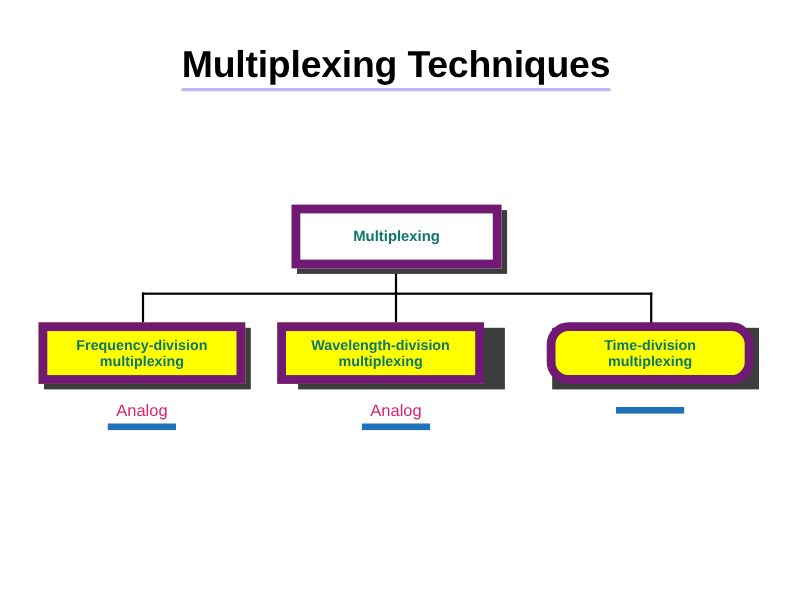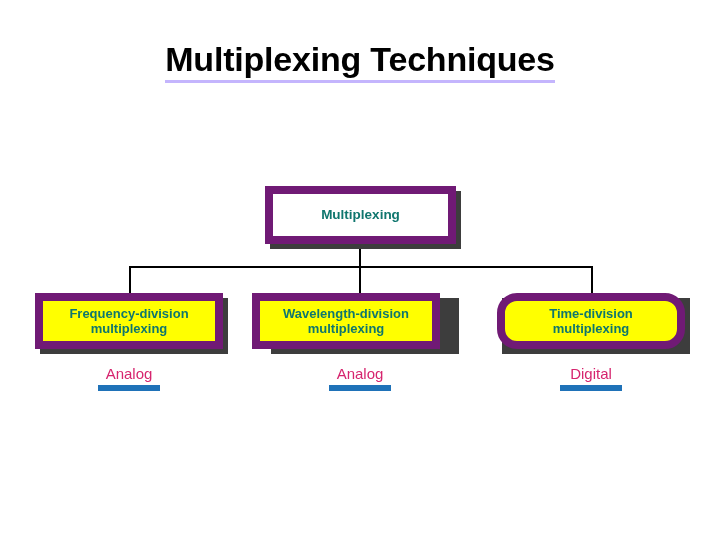--- a/index.html
+++ b/index.html
@@ -214,17 +214,16 @@
     <span class="signal-text">Analog</span>
     <span class="signal-bar"></span>
   </div>
 
   <div class="node-shadow leaf-shadow" id="box-tdm-shadow"></div>
   <div class="node-box leaf-box" id="box-tdm">
     <span class="box-label">Time-division
 multiplexing</span>
   </div>
   <div class="signal-caption" id="signal-tdm">
-    <span class="signal-text">Digital</span>
     <span class="signal-bar"></span>
   </div>
 
 </div>
 
 </body></html>

